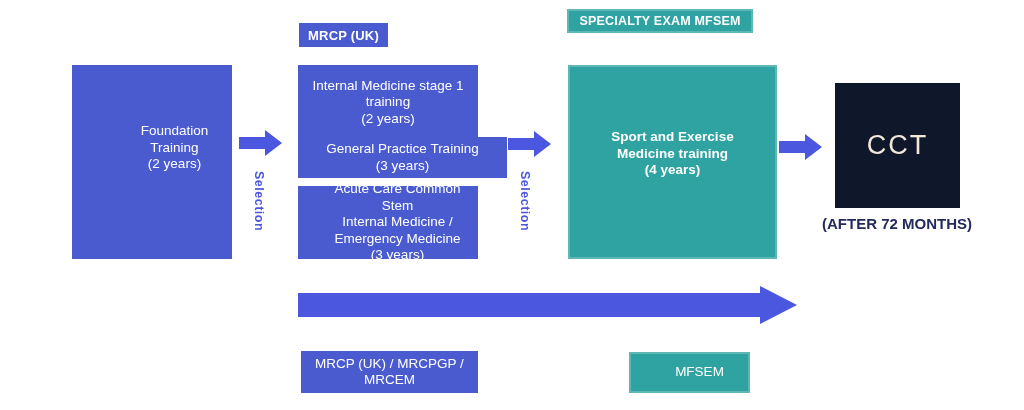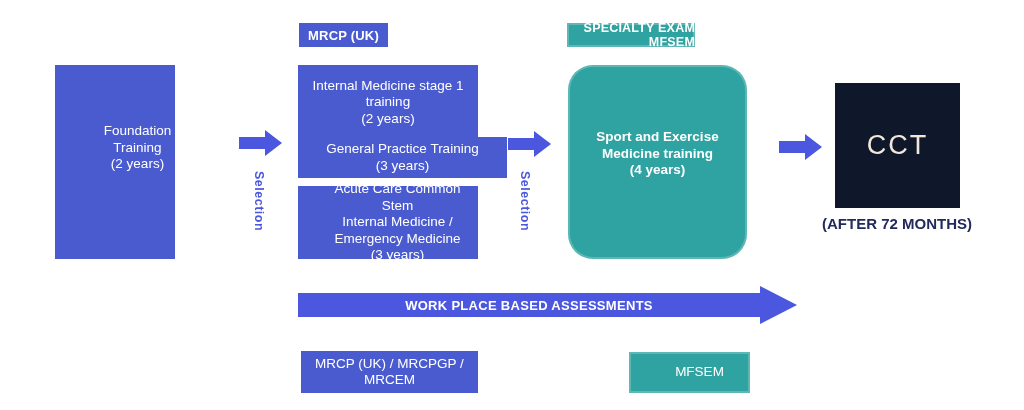--- a/index.html
+++ b/index.html
@@ -20,27 +20,27 @@
     color: #ffffff;
     box-sizing: border-box;
   }
   .box span { white-space: pre-line; }
   .blue   { background: #4A5BD0; }
   .teal   { background: #2FA3A1; box-shadow: inset 0 0 0 2px rgba(255,255,255,0.22); }
   .orange { background: #0f172a; }
   .t13 { font-size: 13.5px; line-height: 1.22; font-weight: 400; }
   .bold { font-weight: bold; }
 
-  #foundation { left: 55px;  top: 65px;  width: 120px; height: 194px; padding-bottom: 28px; padding-left: 45px; }
+  #foundation { left: 72px;  top: 65px;  width: 160px; height: 194px; padding-bottom: 28px; padding-left: 45px; }
   #hdr-mrcp   { left: 299px; top: 23px;  width: 89px;  height: 24px;  font-size: 13px; letter-spacing: 0.2px; }
   #box-im     { left: 298px; top: 65px;  width: 180px; height: 75px; }
   #box-gp     { left: 298px; top: 137px; width: 209px; height: 41px; }
   #box-acute  { left: 298px; top: 186px; width: 180px; height: 73px; padding-left: 19px; }
-  #hdr-spec   { left: 567px; top: 23px;  width: 128px; height: 24px;  font-size: 12.5px; letter-spacing: 0.2px; text-align: right; }
-  #box-sport  { left: 568px; top: 65px;  width: 179px; height: 194px; padding-bottom: 16px; border-radius: 25px; }
+  #hdr-spec   { left: 567px; top: 9px;  width: 186px; height: 24px;  font-size: 12.5px; letter-spacing: 0.2px; text-align: right; }
+  #box-sport  { left: 568px; top: 65px;  width: 209px; height: 194px; padding-bottom: 16px; }
   #box-cct    { left: 835px; top: 83px;  width: 125px; height: 125px; font-size: 27px; letter-spacing: 2px; color: #F2E7DB; }
   #box-combo  { left: 301px; top: 351px; width: 177px; height: 42px; }
   #box-mfsem  { left: 629px; top: 352px; width: 121px; height: 41px; padding-left: 20px; }
 
   .arrow { position: absolute; width: 44px; height: 28px; }
   #arrow1 { left: 239px; top: 129px; }
   #arrow2 { left: 508px; top: 130px; }
   #arrow3 { left: 779px; top: 133px; }
 
   .selection {
@@ -129,21 +129,20 @@
 
   <div class="box orange" id="box-cct">
     <span>CCT</span>
   </div>
   <div id="after">(AFTER 72 MONTHS)</div>
 
   <div id="wpba">
     <svg width="500" height="40" viewBox="0 0 500 40">
       <polygon points="0,8 462,8 462,1 499,20 462,39 462,32 0,32" fill="#4B57DF"></polygon>
     </svg>
-    <div class="wpba-text">WORK PLACE BASED ASSESSMENTS</div>
   </div>
 
   <div class="box blue t13" id="box-combo">
     <span>MRCP (UK) / MRCPGP /
 MRCEM</span>
   </div>
   <div class="box teal t13" id="box-mfsem">
     <span>MFSEM</span>
   </div>
 

